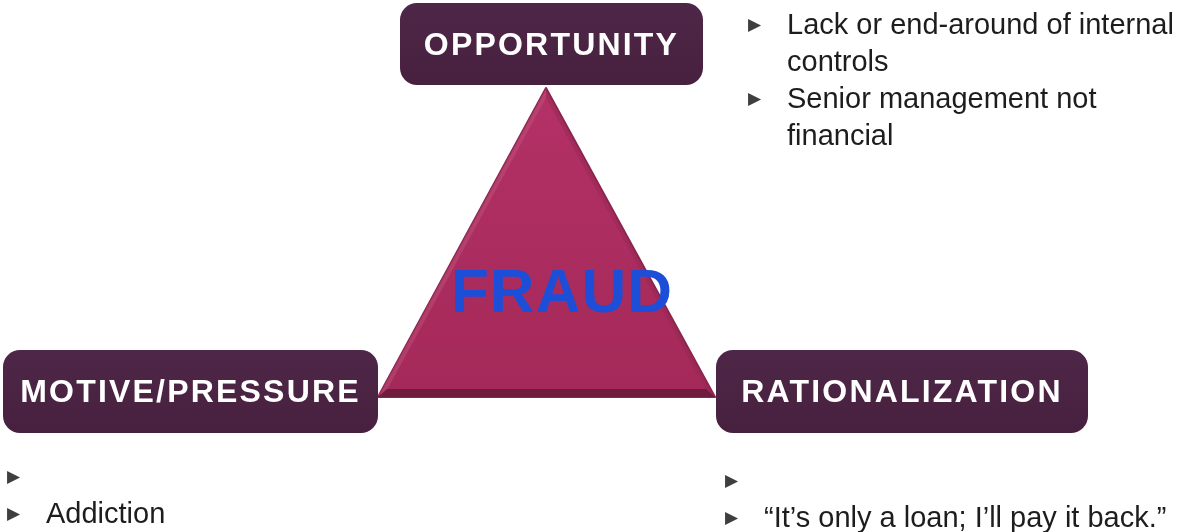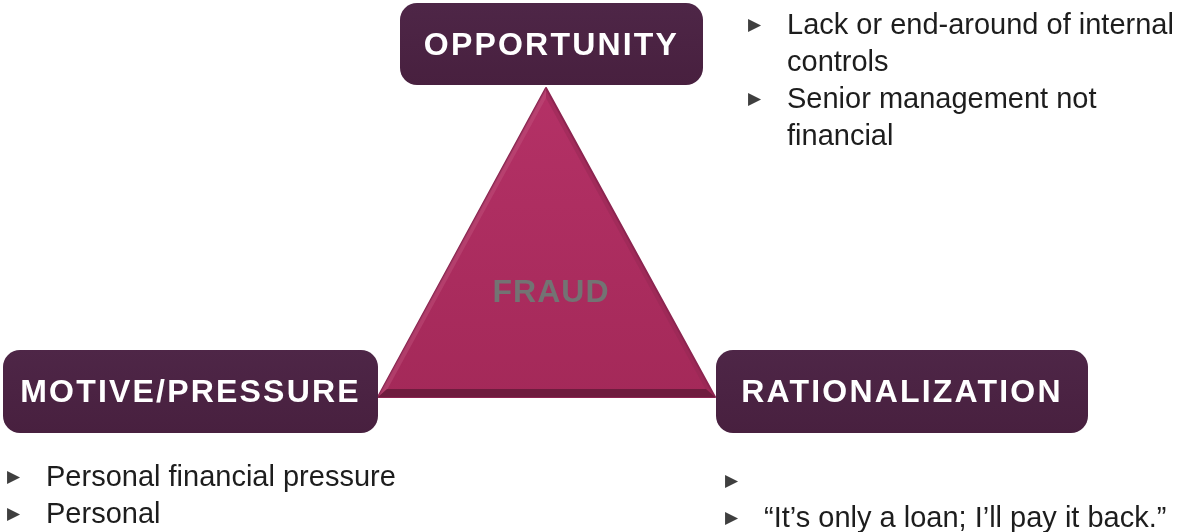--- a/index.html
+++ b/index.html
@@ -29,24 +29,24 @@
   .node-opportunity     { left: 400px; top: 3px;   width: 303px; height: 82px; }
   .node-motive          { left: 3px;   top: 350px; width: 375px; height: 83px; }
   .node-rationalization { left: 716px; top: 350px; width: 372px; height: 83px; }
 
   
   .triangle-svg { position: absolute; left: 370px; top: 85px; }
   .fraud-label {
     position: absolute;
     left: 451px; top: 263px; width: 200px;
     text-align: center;
-    font-size: 32px;
+    font-size: 62px;
     font-weight: bold;
     letter-spacing: 1px;
-    color: #737373;
+    color: #1d4ed8;
     line-height: 56px;
   }
 
   
   .blist {
     position: absolute;
     font-size: 29px;
     line-height: 37px;
     color: #1d1d1d;
   }
@@ -103,25 +103,24 @@
     <div class="bitem">
       <span class="bmarker">▶</span>
       <span class="btext">Senior management not
 financial</span>
     </div>
   </div>
 
   <div class="blist list-motive">
     <div class="bitem">
       <span class="bmarker">▶</span>
-      <span class="btext">Personal financial pressure</span>
     </div>
     <div class="bitem">
       <span class="bmarker">▶</span>
-      <span class="btext">Personal</span>
+      <span class="btext">Addiction</span>
     </div>
   </div>
 
   <div class="blist list-rationalization">
     <div class="bitem">
       <span class="bmarker">▶</span>
     </div>
     <div class="bitem">
       <span class="bmarker">▶</span>
       <span class="btext">“It’s only a loan; I’ll pay it back.”</span>

